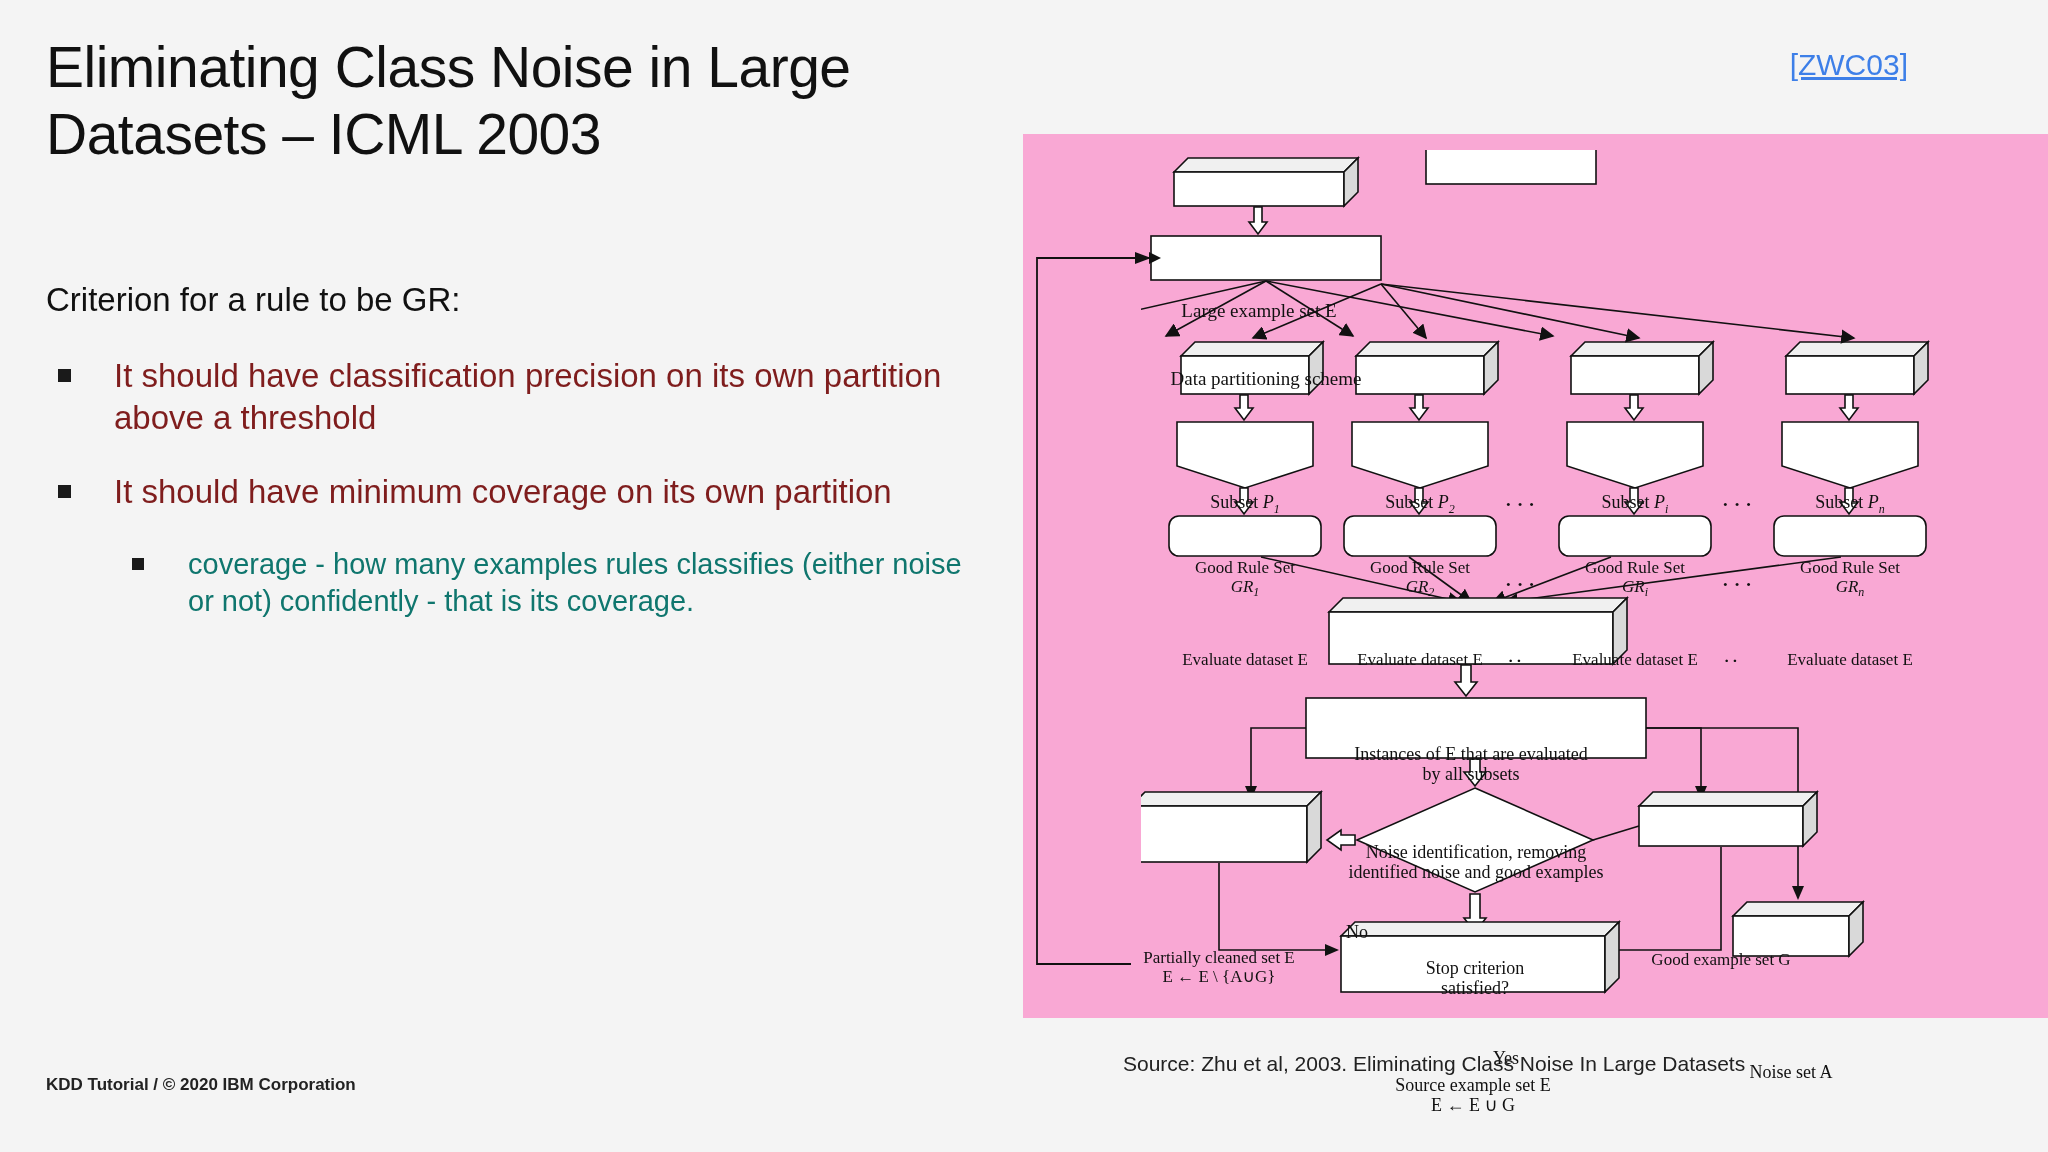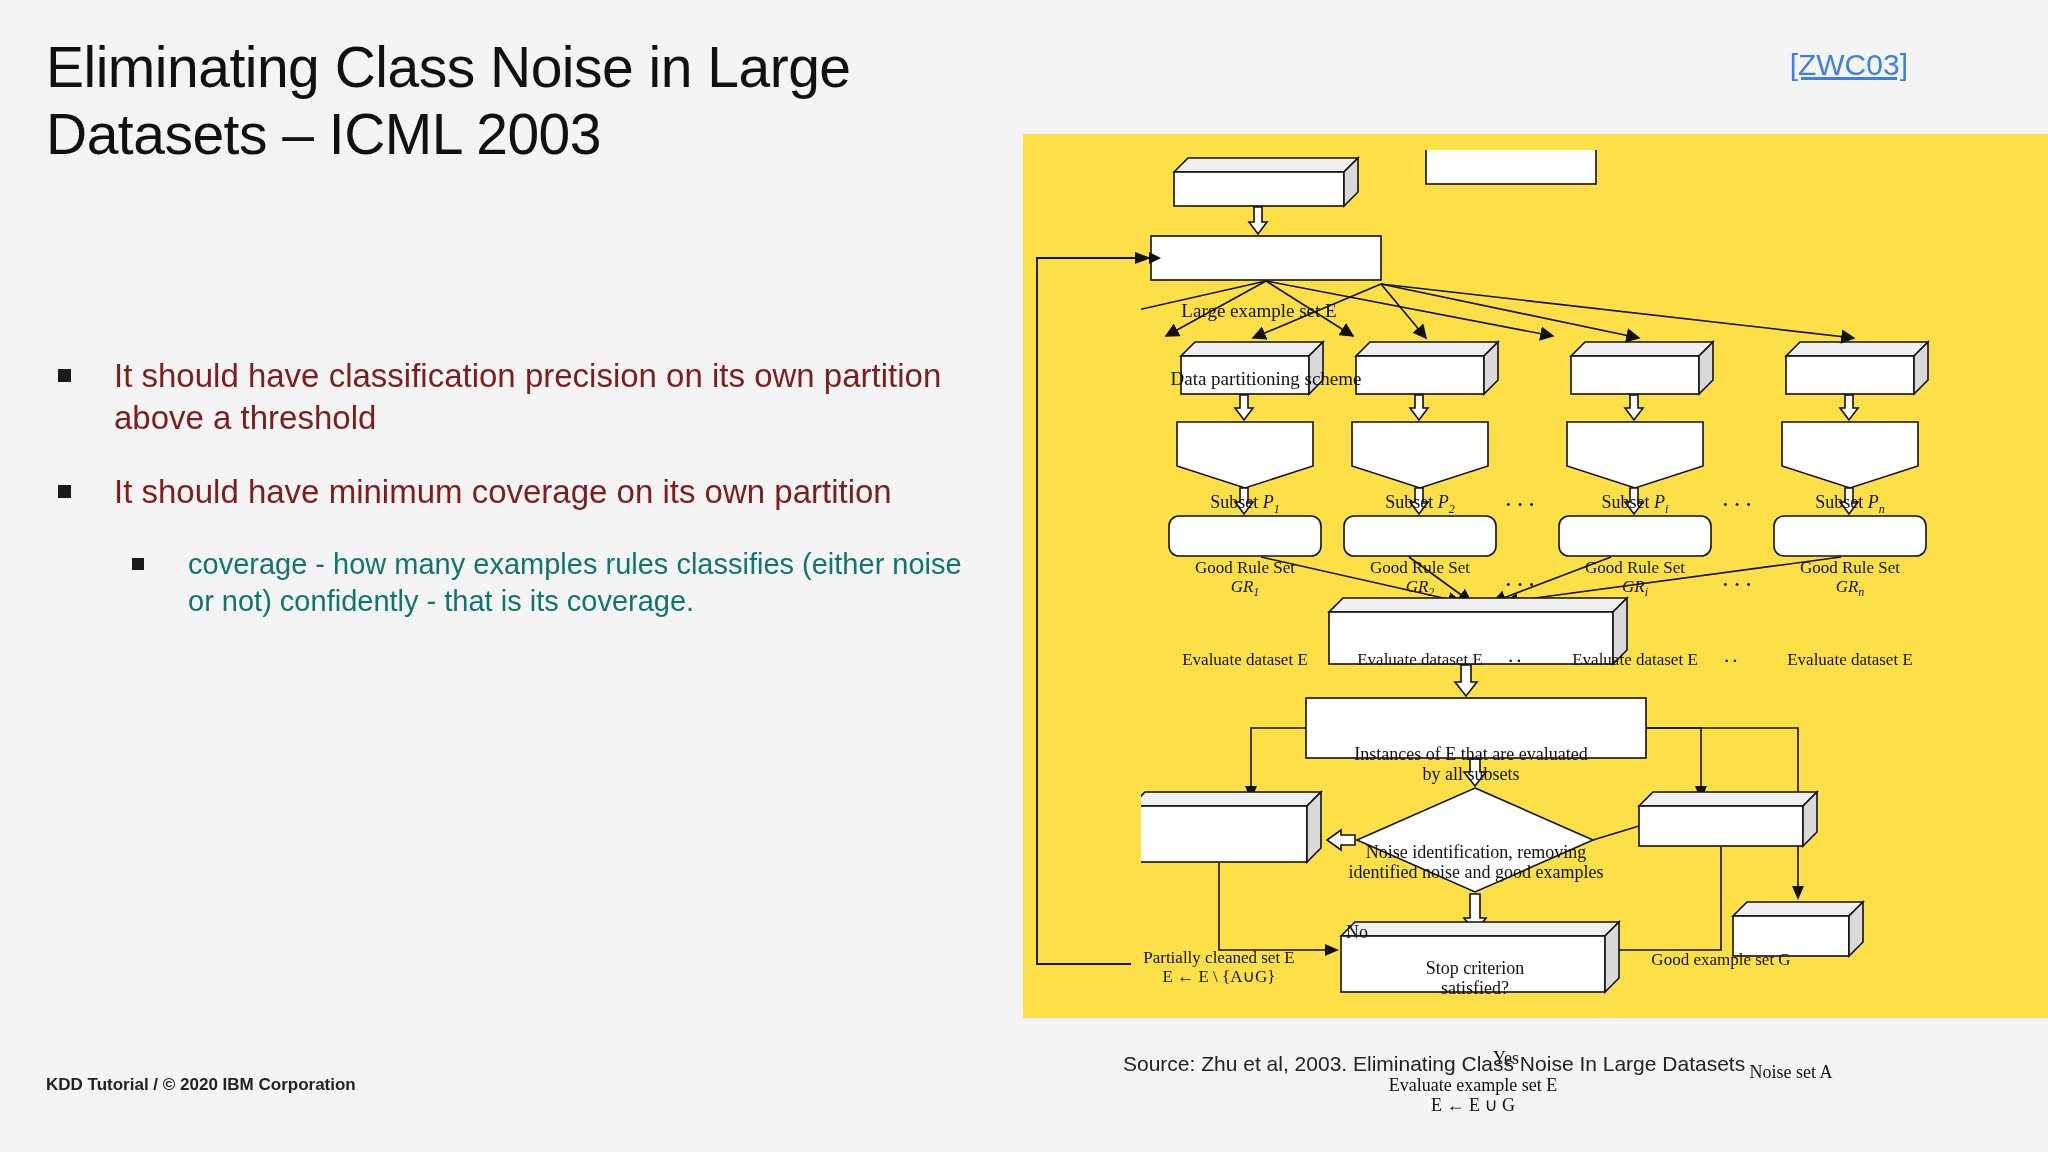--- a/index.html
+++ b/index.html
@@ -39,21 +39,21 @@
   .b2 .tx{font-size:29px;line-height:1.3;color:#0f766e;}
 
   .footer{
     position:absolute;left:46px;top:1075px;
     font-size:17px;color:#222;font-weight:600;
   }
 
   
   .panel{
     position:absolute;left:1023px;top:134px;width:1025px;height:884px;
-    background:#fde047;
+    background:#f9a8d4;
   }
   .caption{
     position:absolute;left:1123px;top:1052px;
     font-size:21px;color:#222;
   }
 
   
   .diagram{position:absolute;left:0;top:0;width:1025px;height:884px;}
   .diagram svg{display:block;}
 
@@ -77,20 +77,21 @@
 </style>
 </head>
 <body>
 
 <div class="slide">
 
   <div class="title">Eliminating Class Noise in Large Datasets – ICML 2003</div>
 
   <a class="cite-link">[ZWC03]</a>
 
+  <div class="lead">Criterion for a rule to be GR:</div>
 
   <div class="bullets">
     <div class="b1">
       <span class="mk"></span>
       <span class="tx">It should have classification precision on its own partition above a threshold</span>
     </div>
     <div class="b1">
       <span class="mk"></span>
       <span class="tx">It should have minimum coverage on its own partition</span>
     </div>
@@ -366,21 +367,21 @@
       <div class="dg-label sz17" style="left:246px;top:808px;width:176px;">
         <div>Stop criterion</div>
         <div>satisfied?</div>
       </div>
 
       <div class="dg-label sz16" style="left:498px;top:800px;width:164px;">
         <span>Good example set G</span>
       </div>
 
       <div class="dg-label sz17" style="left:200px;top:925px;width:264px;">
-        <div>Evaluate example set E</div>
+        <div>Source example set E</div>
         <div>E ← E ∪ G</div>
       </div>
 
       <div class="dg-label sz17" style="left:592px;top:912px;width:116px;">
         <span>Noise set A</span>
       </div>
 
       <div class="dg-label sz17" style="left:196px;top:772px;width:40px;">No</div>
       <div class="dg-label sz17" style="left:344px;top:898px;width:42px;">Yes</div>
 

